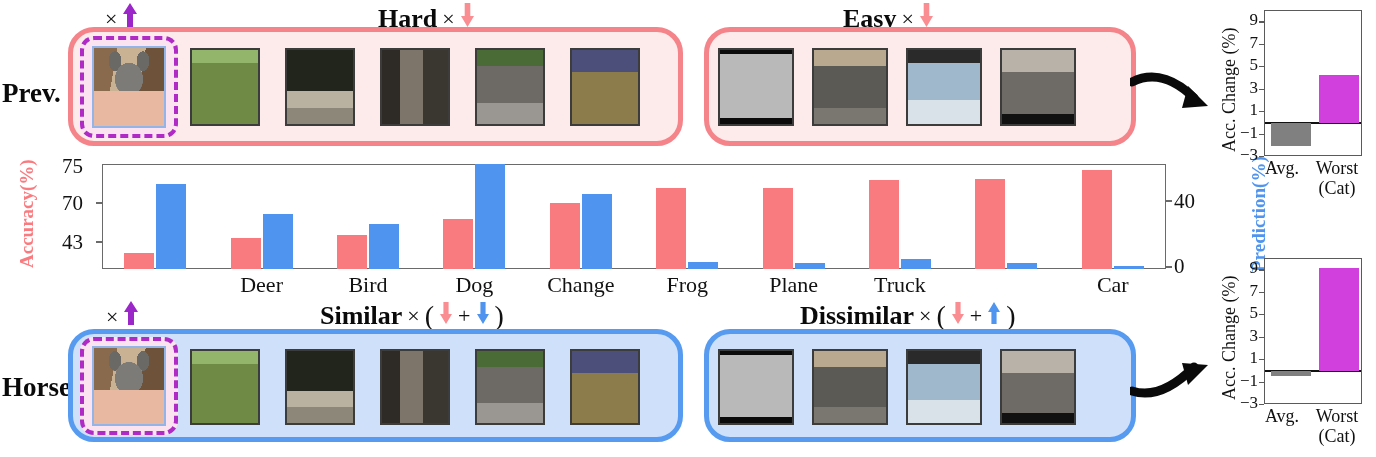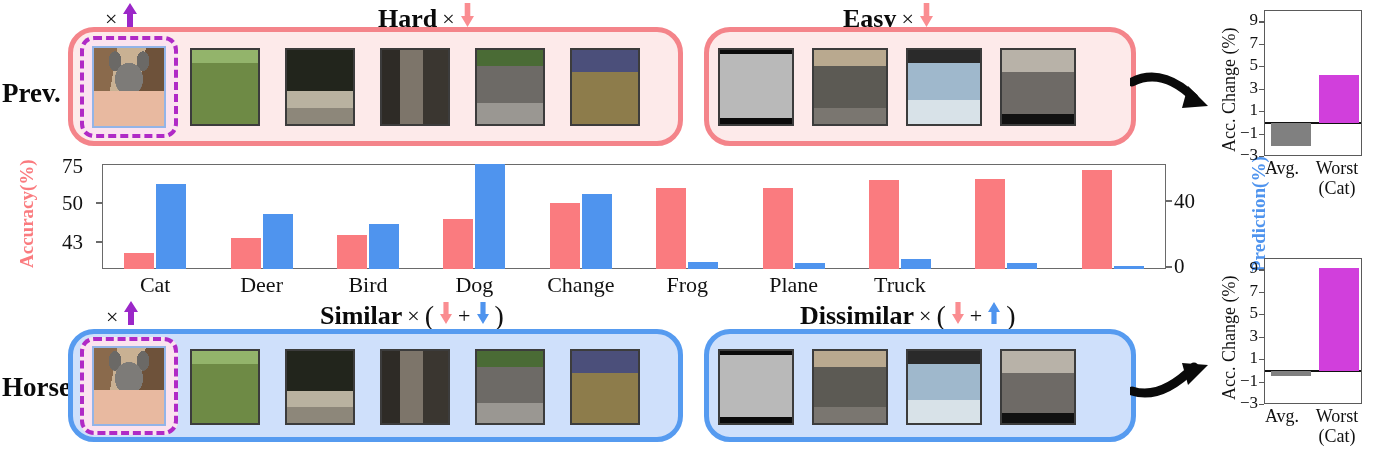--- a/index.html
+++ b/index.html
@@ -147,21 +147,21 @@
 
   <svg class="abs" style="left:1130px;top:72px;" width="90" height="46">
     <path d="M2 10 C 26 -2, 48 10, 64 26" stroke="#0a0a0a" stroke-width="9" fill="none" stroke-linecap="round"></path>
     <path d="M58 14 L78 34 L52 36 Z" fill="#0a0a0a"></path>
   </svg>
 
   <div id="mainchart">
     <div class="plotbox" style="left:102px;top:164px;width:1064px;height:105px;"></div>
 
     <div class="ytick" style="left:62px;top:154px;">75</div>
-    <div class="ytick" style="left:62px;top:191px;">50</div>
+    <div class="ytick" style="left:62px;top:191px;">70</div>
     <div class="ytick" style="left:62px;top:230px;">43</div>
     <div class="ytickline" style="left:96px;top:202px;width:6px;"></div>
     <div class="ytickline" style="left:96px;top:241px;width:6px;"></div>
 
     <div class="ytick" style="left:1174px;top:189px;">40</div>
     <div class="ytick" style="left:1174px;top:254px;">0</div>
     <div class="ytickline" style="left:1166px;top:200px;width:6px;"></div>
     <div class="ytickline" style="left:1166px;top:266px;width:6px;"></div>
 
     <div class="axtitle left" style="left:16px;top:268px;transform:rotate(-90deg);">Accuracy(%)</div>
@@ -183,28 +183,28 @@
         <div class="bar red" style="left: 660.6px; width: 30px; height: 80.7692px;"></div>
         <div class="bar blue" style="left: 692.6px; width: 30px; height: 6.05769px;"></div>
         <div class="bar red" style="left: 767px; width: 30px; height: 88.8462px;"></div>
         <div class="bar blue" style="left: 799px; width: 30px; height: 9.69231px;"></div>
         <div class="bar red" style="left: 873.4px; width: 30px; height: 90.4615px;"></div>
         <div class="bar blue" style="left: 905.4px; width: 30px; height: 6.05769px;"></div>
         <div class="bar red" style="left: 979.8px; width: 30px; height: 98.5385px;"></div>
         <div class="bar blue" style="left: 1011.8px; width: 30px; height: 2.82692px;"></div>
       </div>
     <div id="xticks-layer" class="abs" style="left:102px;top:272px;width:1064px;height:30px;">
-        <div class="xtick" style="left: -1.8px; top: 0px; width: 110px;">Cat</div>
         <div class="xtick" style="left: 104.6px; top: 0px; width: 110px;">Deer</div>
         <div class="xtick" style="left: 211px; top: 0px; width: 110px;">Bird</div>
         <div class="xtick" style="left: 317.4px; top: 0px; width: 110px;">Dog</div>
         <div class="xtick" style="left: 423.8px; top: 0px; width: 110px;">Change</div>
         <div class="xtick" style="left: 530.2px; top: 0px; width: 110px;">Frog</div>
         <div class="xtick" style="left: 743px; top: 0px; width: 110px;">Truck</div>
         <div class="xtick" style="left: 636.6px; top: 0px; width: 110px;">Plane</div>
+        <div class="xtick" style="left: 955.8px; top: 0px; width: 110px;">Car</div>
       </div>
   </div>
 
   <div class="caption" style="left:106px;top:300px;">
     <span class="times">×</span>
     <span class="arw">
       <svg width="16" height="26" viewBox="0 0 16 26">
           <path d="M8 1 L15 12 L11 12 L11 25 L5 25 L5 12 L1 12 Z" fill="#9b27c8"></path>
         </svg>
     </span>

